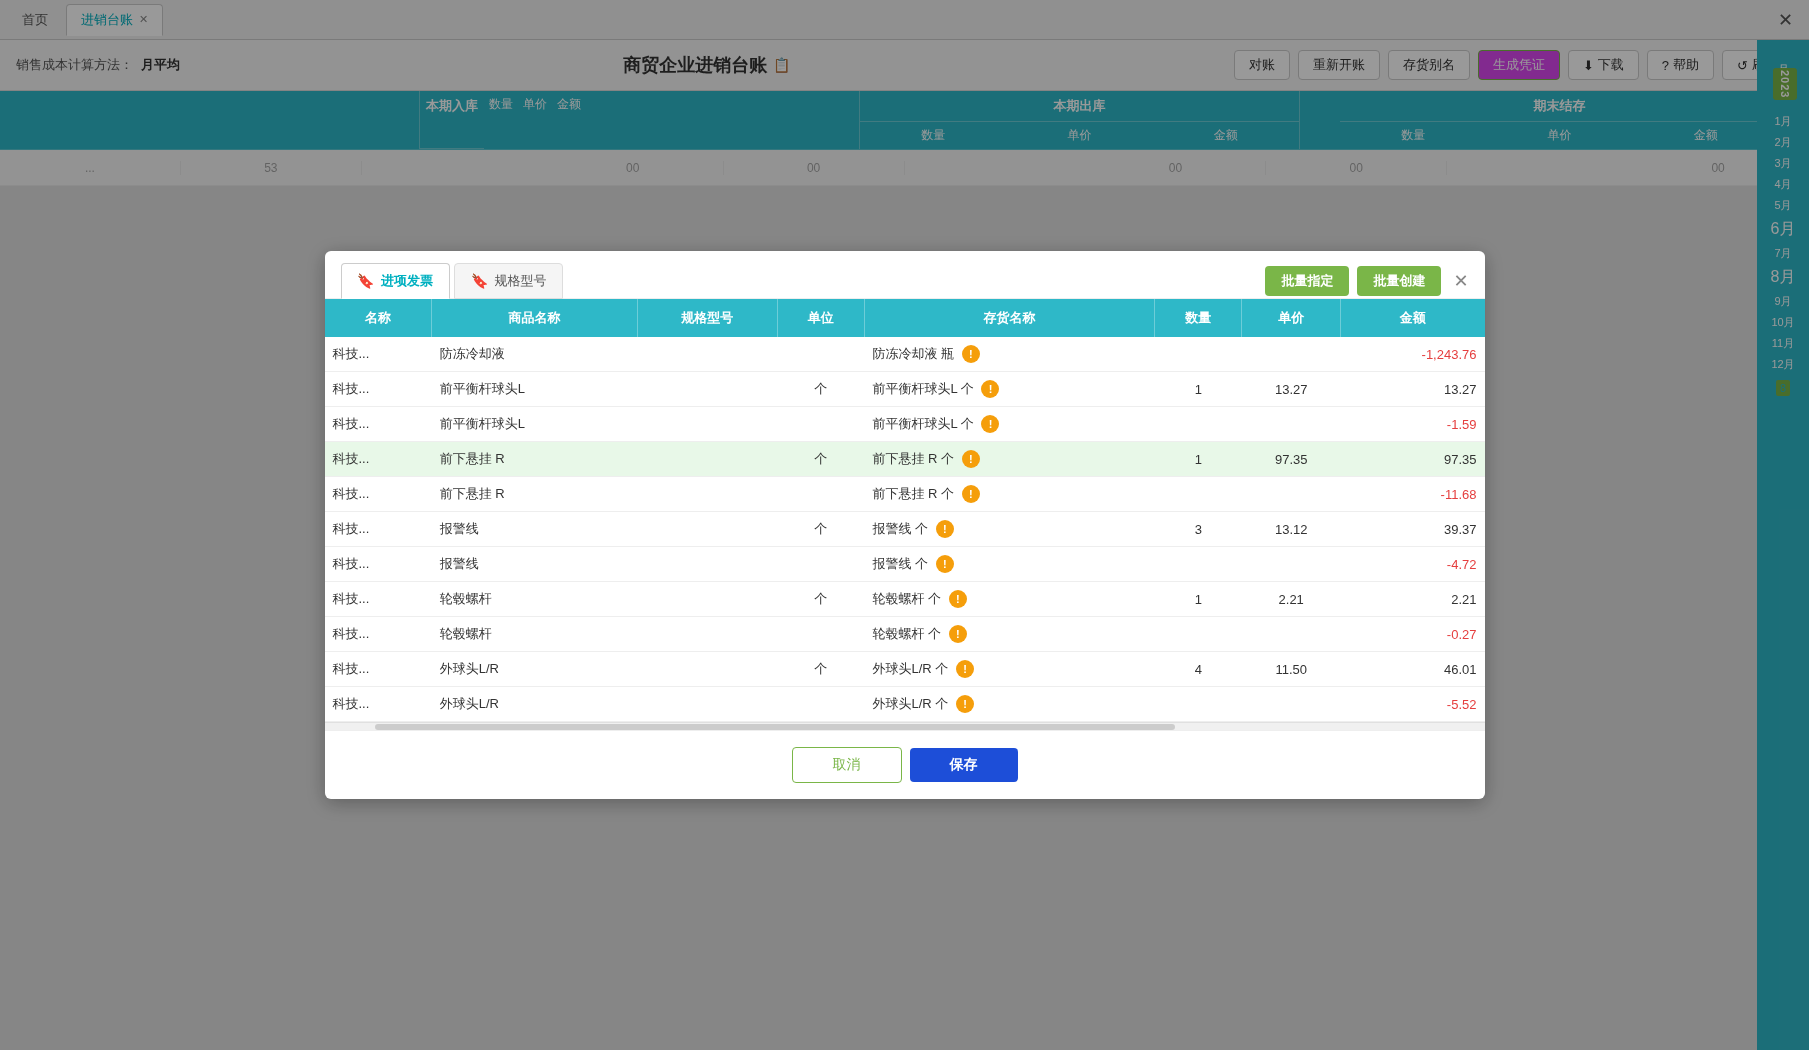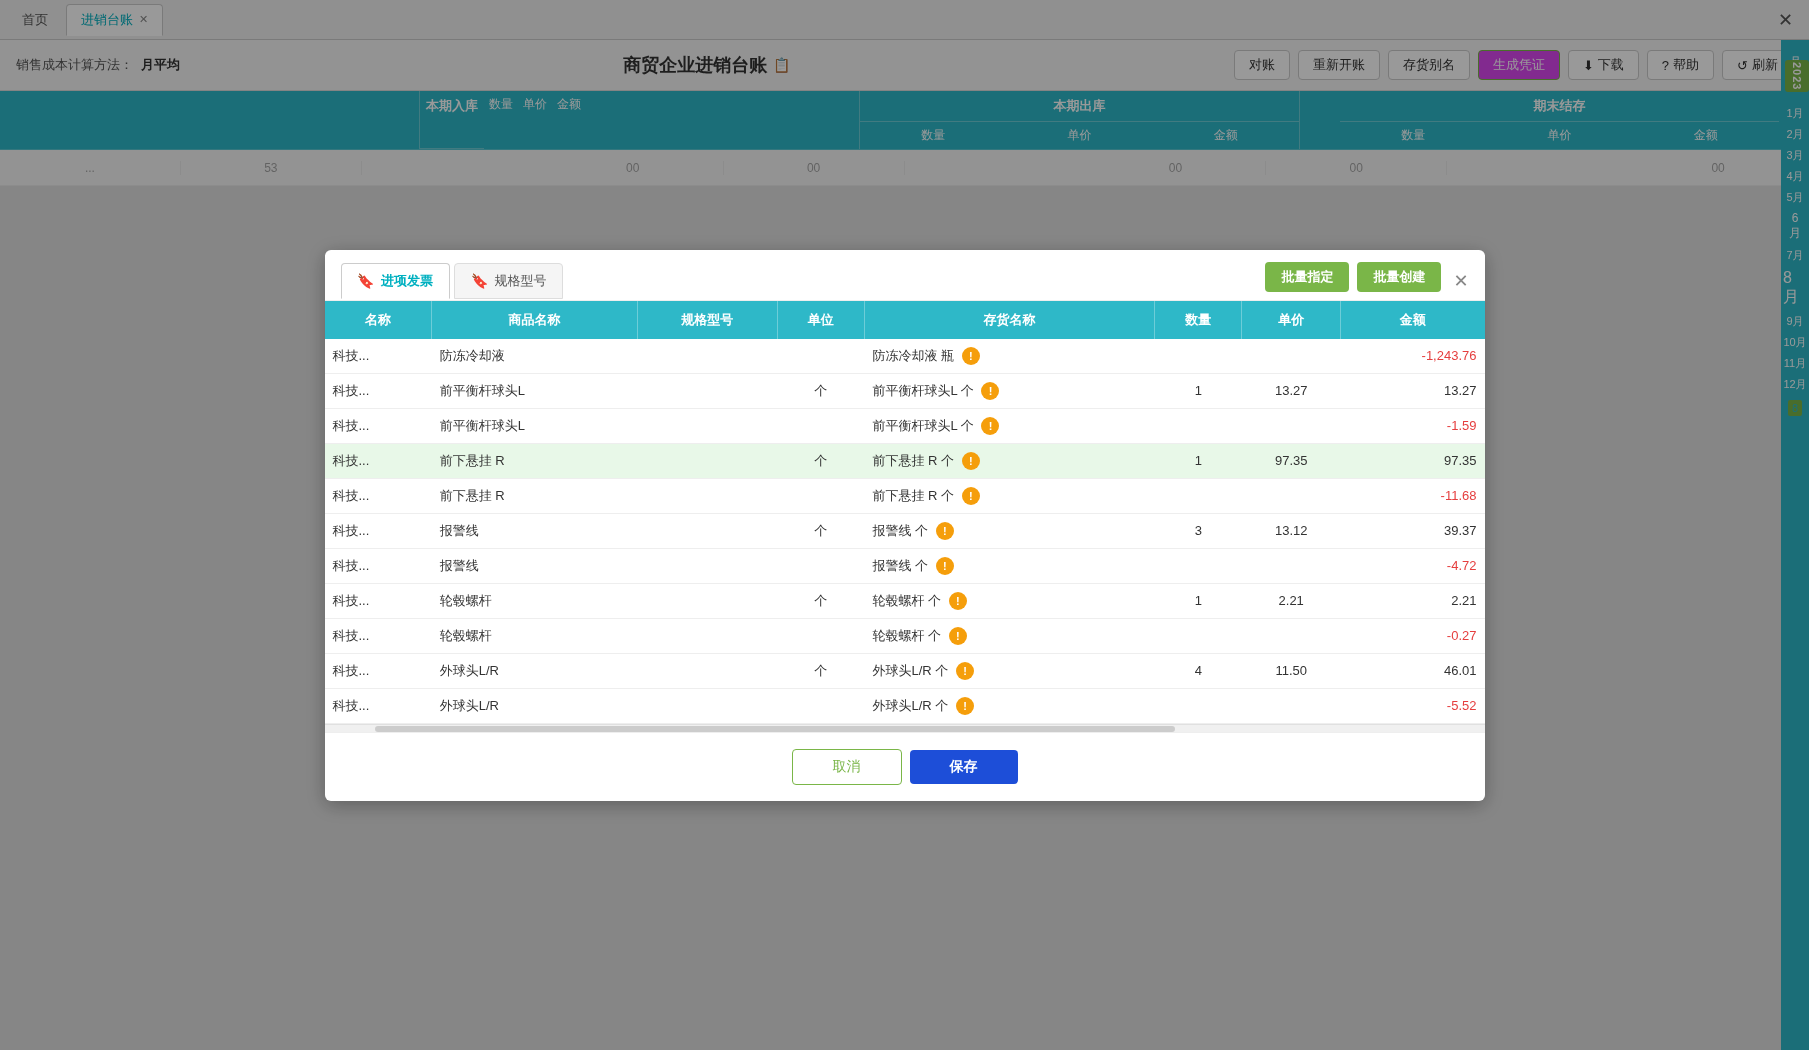--- a/index.html
+++ b/index.html
@@ -120,21 +120,20 @@
       font-weight: bold;
     }
     .modal-tab.inactive {
       color: #555;
       background: #f5f5f5;
       border-color: #ddd;
     }
     .modal-header-actions {
       margin-left: auto;
       display: flex; gap: 8px; align-items: center;
-      padding-bottom: 8px;
     }
     .btn-batch {
       padding: 6px 16px;
       border-radius: 4px;
       border: none;
       cursor: pointer;
       font-size: 13px;
       font-weight: bold;
     }
     .btn-batch-assign {
@@ -262,21 +261,21 @@
       font-size: 11px;
       font-weight: bold;
       margin-left: 4px;
     }
 
     .month-badge-active {
       background: #2eb8c8;
       color: #fff;
       padding: 2px 8px;
       border-radius: 3px;
-      font-size: 12px;
+      font-size: 16px;
       text-align: center;
     }
   </style>
 </head>
 <body>
 
 <div class="bg-page">
 
   <div class="tab-bar">
     <div class="tab inactive">
@@ -355,21 +354,21 @@
         <div class="bg-table-cell">00</div>
       <div class="bg-table-cell">00</div>
         <div class="bg-table-cell"></div>
         <div class="bg-table-cell">00</div>
       <div class="bg-table-cell">00</div>
         <div class="bg-table-cell"></div>
         <div class="bg-table-cell">00</div>
     </div>
   </div>
 
-  <div style="position:fixed; right:0; top:40px; width:28px; background:#2eb8c8; height:calc(100% - 40px); display:flex; flex-direction:column; align-items:center; padding-top:8px; z-index:5;">
+  <div style="position:fixed; right:0; top:40px; width:52px; background:#2eb8c8; height:calc(100% - 40px); display:flex; flex-direction:column; align-items:center; padding-top:16px; z-index:5;">
     <span style="writing-mode:vertical-rl; color:#fff; font-size:11px; letter-spacing:2px;">月份</span>
     <span class="year-badge" style="writing-mode:vertical-rl; margin-top:8px; letter-spacing:1px;">2023</span>
     <div style="margin-top:12px; display:flex; flex-direction:column; align-items:center; gap:2px;">
       <span style="color:#fff; font-size:11px; padding:2px;">1月</span>
       <span style="color:#fff; font-size:11px; padding:2px;">2月</span>
       <span style="color:#fff; font-size:11px; padding:2px;">3月</span>
       <span style="color:#fff; font-size:11px; padding:2px;text-align:right;">4月</span>
       <span style="color:#fff; font-size:11px; padding:2px;">5月</span>
       <span class="month-badge-active">6月</span>
       <span style="color:#fff; font-size:11px; padding:2px;">7月</span>

